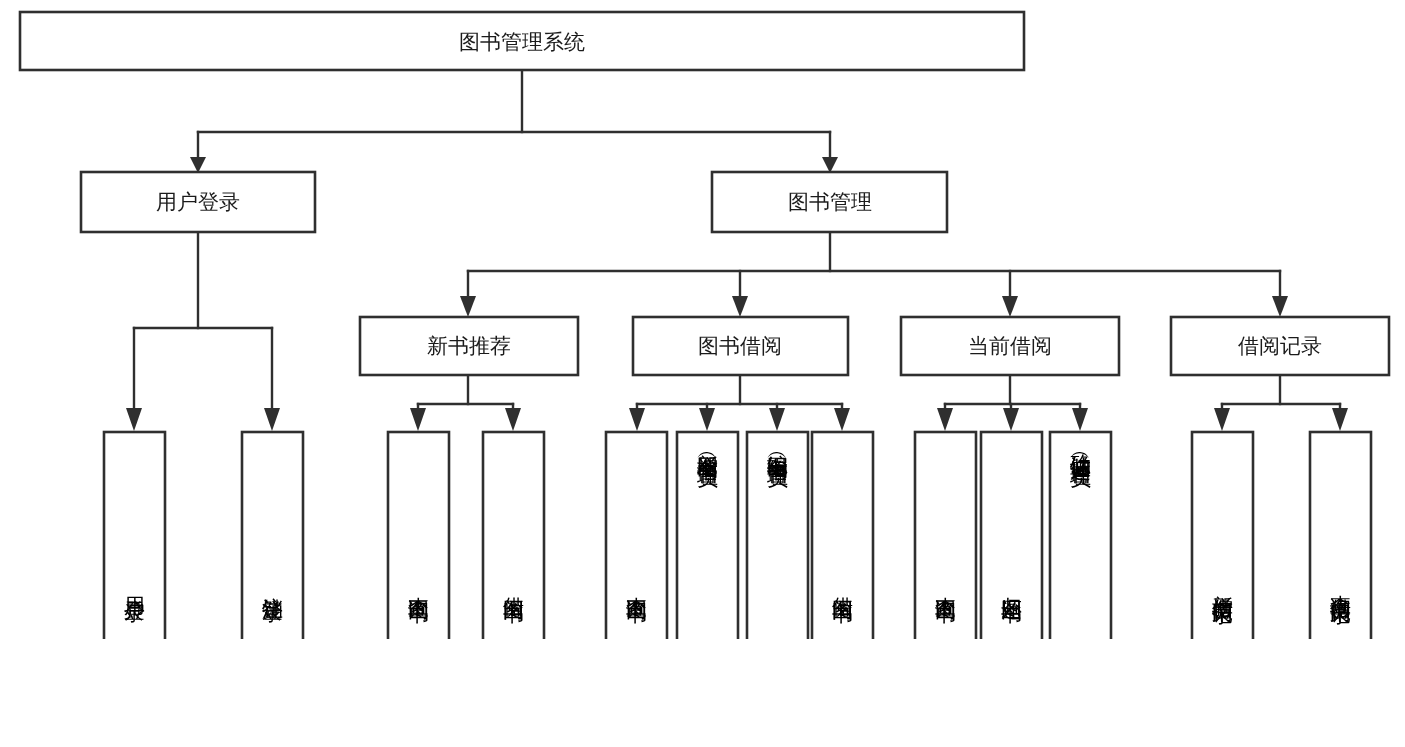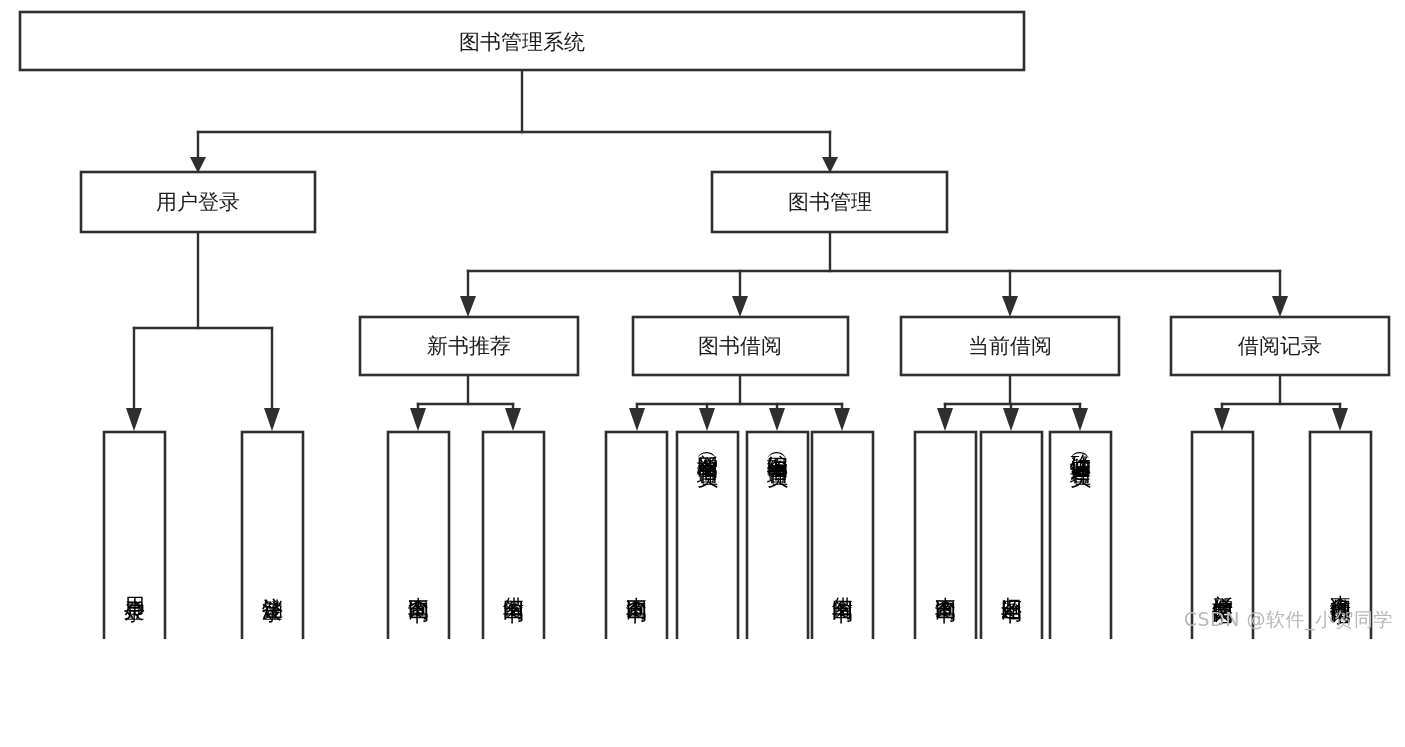--- a/index.html
+++ b/index.html
@@ -251,15 +251,14 @@
     <span class="leaf-label">确认归还（管理员）</span>
   </div>
 
   <div class="leaf-label-wrap" style="left:1192px; top:432px; width:61px; height:303px;">
     <span class="leaf-label">新增借阅记录</span>
   </div>
   <div class="leaf-label-wrap" style="left:1310px; top:432px; width:61px; height:303px;">
     <span class="leaf-label">查询借阅记录</span>
   </div>
 
-  <div class="watermark">CSDN @软件_小贺同学</div>
 
 </div>
 
 </body></html>

